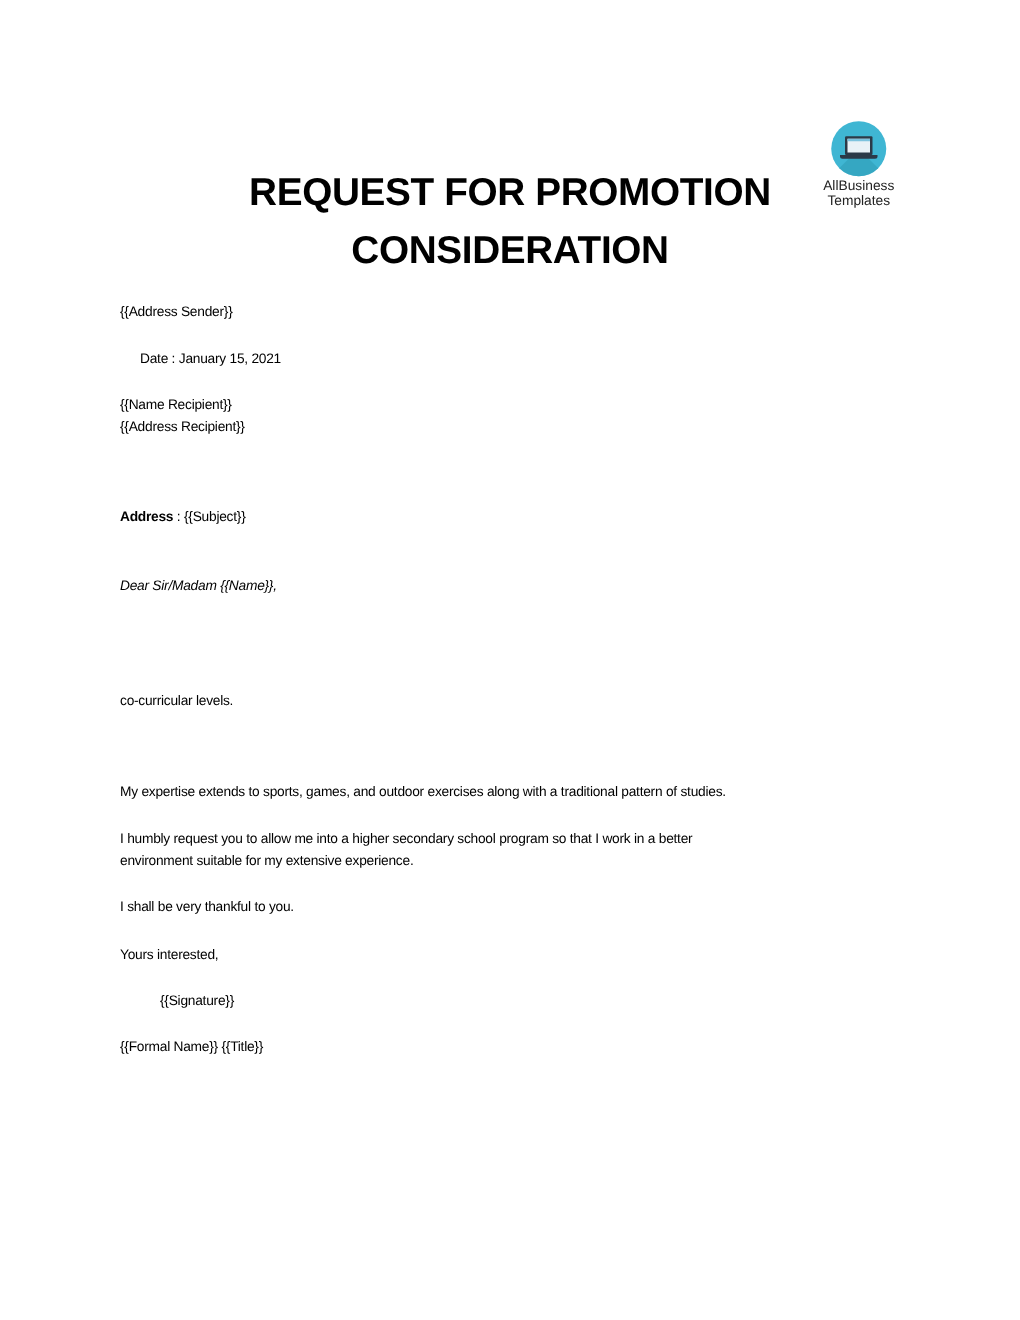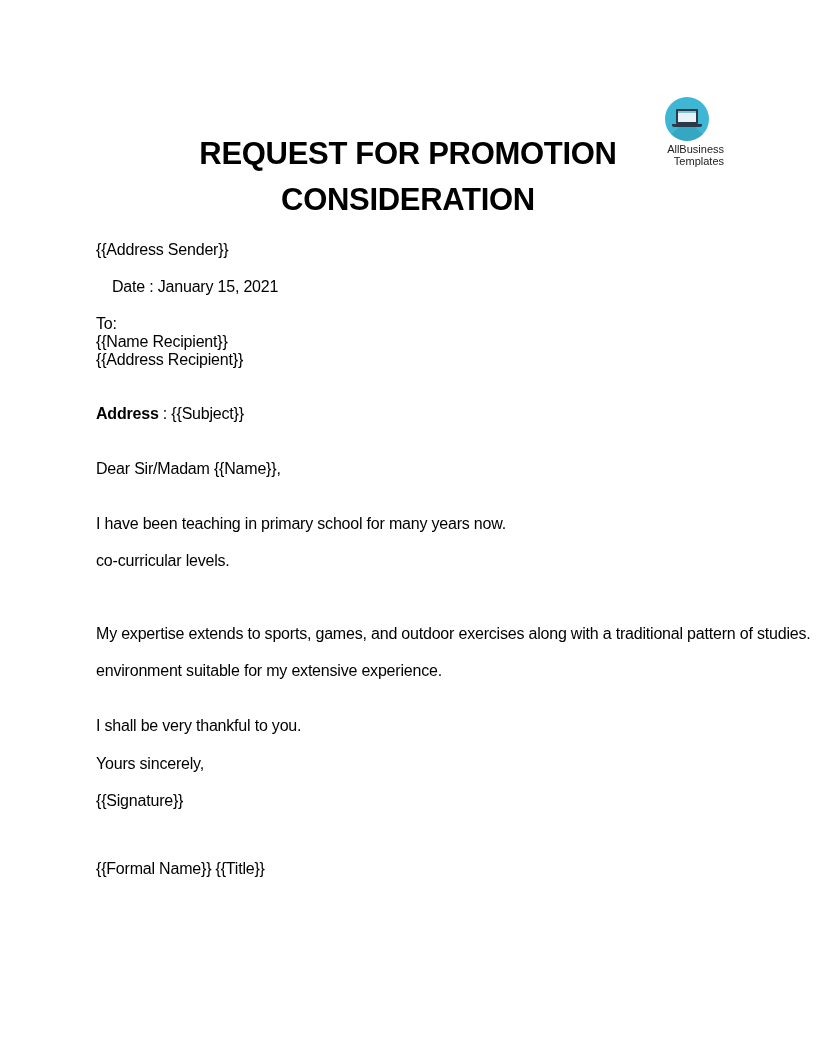--- a/index.html
+++ b/index.html
@@ -71,40 +71,39 @@
       width: 30px; height: 3px;
       background: #2b3a48;
       border-radius: 0 0 2px 2px;
     }
     .logo-text {
       font-family: "Liberation Sans", sans-serif;
       font-size: 11px;
       line-height: 12px;
       color: #222;
       margin-top: 2px;
-      text-align: right;
     }
     .title {
       position: absolute;
       left: 0;
       top: 131px;
       width: 816px;
       text-align: center;
       font-family: "Liberation Sans", sans-serif;
       font-weight: bold;
       font-size: 31px;
       line-height: 46px;
       letter-spacing: -0.3px;
     }
     .body-text {
       position: absolute;
       left: 96px;
       width: 640px;
       font-family: "Liberation Sans", sans-serif;
-      font-size: 16px;
+      font-size: 11px;
       line-height: 18px;
       letter-spacing: -0.2px;
       white-space: nowrap;
     }
     .line { display: block; }
     .bold { font-weight: bold; }
   </style>
 </head>
 <body>
 
@@ -127,50 +126,47 @@
   <div class="title">
     <span class="line">REQUEST FOR PROMOTION</span>
     <span class="line">CONSIDERATION</span>
   </div>
 
   <div class="body-text" style="top:241px;">{{Address Sender}}</div>
 
   <div class="body-text" style="top:278px;margin-left:16px;">Date : January 15, 2021</div>
 
   <div class="body-text" style="top:315px;">
-    <span class="line">To:</span>
     <span class="line">{{Name Recipient}}</span>
     <span class="line">{{Address Recipient}}</span>
   </div>
 
   <div class="body-text" style="top:405px;">
     <span class="bold">Address</span><span> : {{Subject}}</span>
   </div>
 
-  <div class="body-text" style="top:460px;">Dear Sir/Madam {{Name}},</div>
+  <div class="body-text" style="top:460px;font-style:italic;">Dear Sir/Madam {{Name}},</div>
 
-  <div class="body-text" style="top:515px;">
-    <span class="line">I have been teaching in primary school for many years now.</span>
-  </div>
 
   <div class="body-text" style="top:552px;">
     <span class="line">co-curricular levels.</span>
   </div>
 
   <div class="body-text" style="top:625px;">
     <span class="line">My expertise extends to sports, games, and outdoor exercises along with a traditional pattern of studies.</span>
   </div>
 
   <div class="body-text" style="top:662px;">
+    <span class="line">I humbly request you to allow me into a higher secondary school program so that I work in a better</span>
     <span class="line">environment suitable for my extensive experience.</span>
   </div>
 
   <div class="body-text" style="top:717px;">
     <span class="line">I shall be very thankful to you.</span>
   </div>
 
-  <div class="body-text" style="top:755px;">Yours sincerely,</div>
+  <div class="body-text" style="top:755px;">Yours interested,</div>
 
-  <div class="body-text" style="top:792px;">{{Signature}}</div>
+  <div class="body-text" style="top:792px;margin-left:32px;">{{Signature}}</div>
 
-  <div class="body-text" style="top:829px;margin-top:31px;">{{Formal Name}} {{Title}}</div>
+  <div class="body-text" style="top:829px;">{{Formal Name}} {{Title}}</div>
 
 </div>
 
 </body></html>

